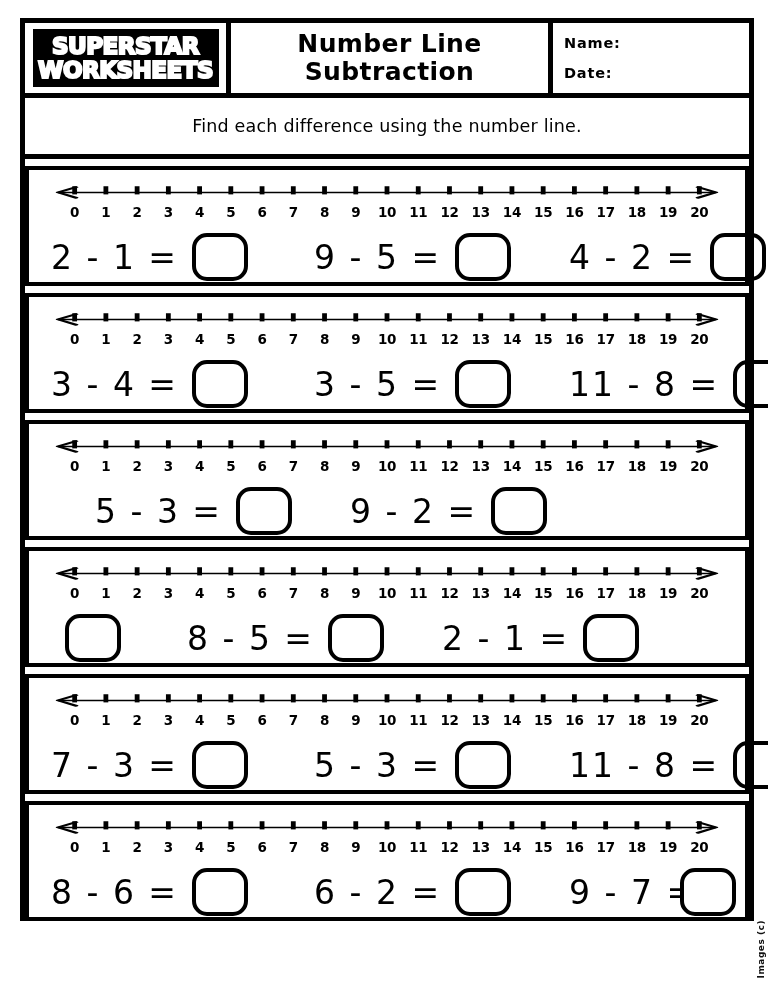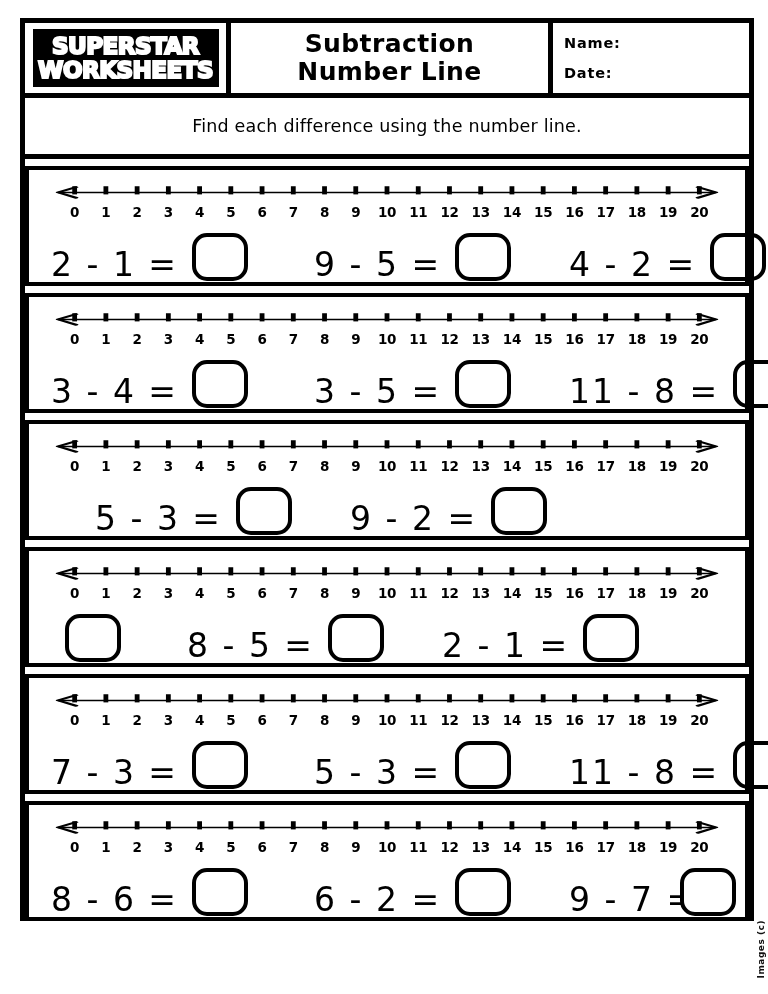--- a/index.html
+++ b/index.html
@@ -164,21 +164,21 @@
   .eqrow {
     position: absolute;
     left: 0; right: 0;
     top: 58px;
     height: 58px;
     display: flex;
     align-items: center;
   }
   .eq {
     display: flex;
-    align-items: flex-end;
+    align-items: center;
     position: relative;
   }
   .eq-1 { margin-left: 22px; }
   .eq-2 { margin-left: 66px; }
   .eq-3 { margin-left: 58px; }
 
   .eq-text {
     font-family: "DejaVu Sans", sans-serif;
     font-size: 33px;
     font-weight: normal;
@@ -220,22 +220,22 @@
   <div class="sheet">
 
     <div class="header">
       <div class="logo-cell">
         <div class="logo-box">
           <div class="logo-line1">SUPERSTAR</div>
           <div class="logo-line2">WORKSHEETS</div>
         </div>
       </div>
       <div class="title-cell">
+        <div class="title-line">Number Line</div>
         <div class="title-line">Subtraction</div>
-        <div class="title-line">Number Line</div>
       </div>
       <div class="nd-cell">
         <div class="nd-label">Name:</div>
         <div class="nd-label">Date:</div>
       </div>
     </div>
 
     <div class="instruction">
       <div class="instruction-text">Find each difference using the number line.</div>
     </div>

